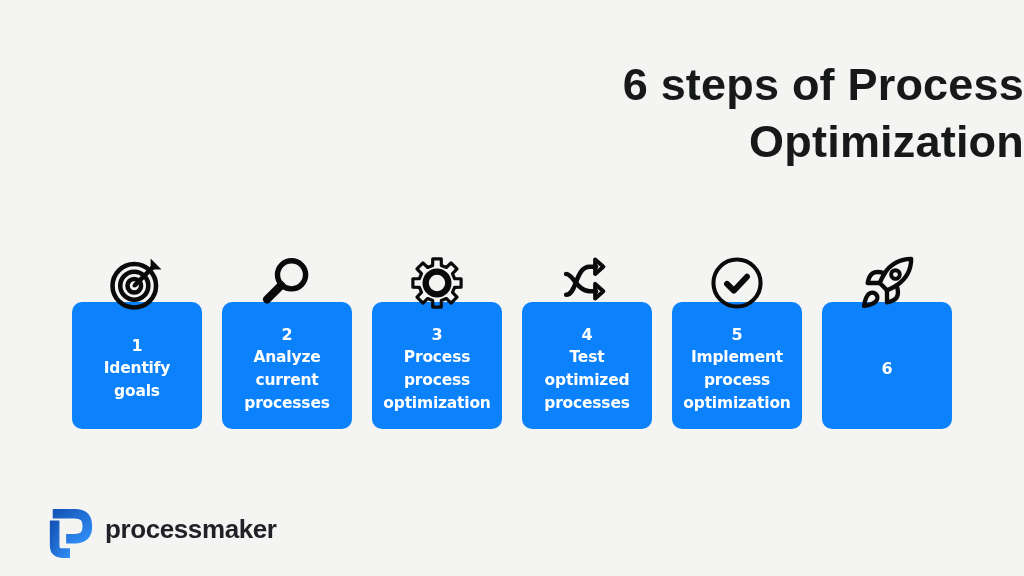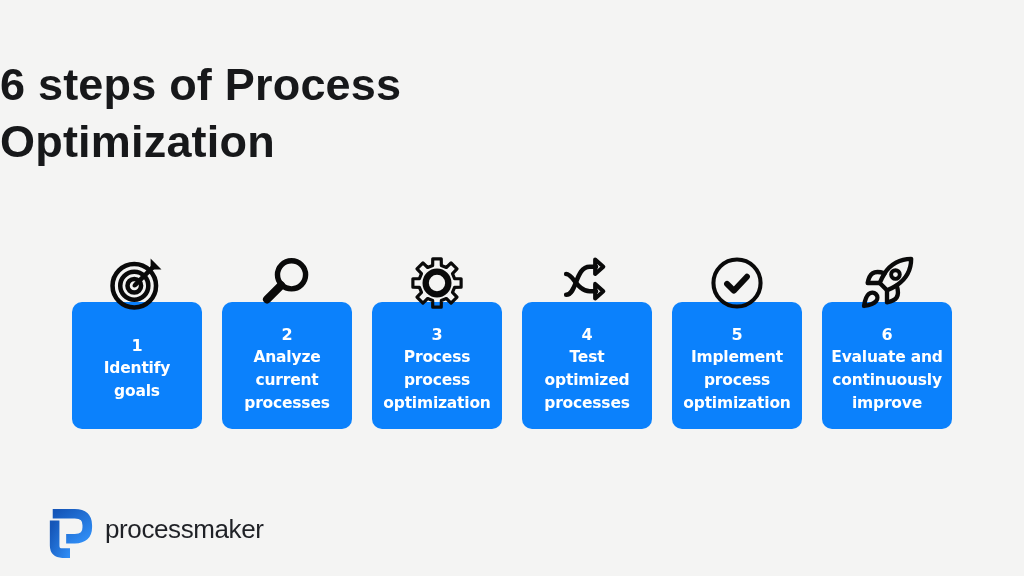--- a/index.html
+++ b/index.html
@@ -7,21 +7,21 @@
   body {
     background: #f4f4f3;
     font-family: "Liberation Sans", sans-serif;
     overflow: hidden;
     position: relative;
   }
   .page { width: 1024px; height: 576px; position: relative; }
 
   .title {
     padding-top: 56px;
-    text-align: left;
+    text-align: right;
     font-size: 45px;
     line-height: 57px;
     font-weight: 600;
     color: #17181a;
     letter-spacing: 0.2px;
   }
 
   .steps {
     margin-top: 84px;
     display: flex;
@@ -74,21 +74,21 @@
     left: 46px;
     bottom: 16px;
     display: flex;
     align-items: center;
     gap: 11px;
   }
   .footer .mark { width: 48px; height: 58px; }
   .footer .mark svg { width: 100%; height: 100%; display: block; }
   .brand-text {
     font-size: 26px;
-    font-weight: 400;
+    font-weight: 700;
     color: #1f2126;
     letter-spacing: -0.4px;
     padding-bottom: 4px;
   }
 
   .ic { stroke: #0a0a0a; fill: none; stroke-linecap: round; stroke-linejoin: round; }
 </style>
 </head>
 <body>
 
@@ -183,23 +183,20 @@
         <svg viewBox="0 0 24 24">
           <path class="ic" stroke-width="1.8" d="M4.5 16.5c-1.5 1.26-2 5-2 5s3.74-.5 5-2c.71-.84.7-2.13-.09-2.91a2.18 2.18 0 0 0-2.91-.09z"></path>
           <path class="ic" stroke-width="1.8" d="m12 15-3-3a22 22 0 0 1 2-3.95A12.88 12.88 0 0 1 22 2c0 2.72-.78 7.5-6 11a22.35 22.35 0 0 1-3.95 2z"></path>
           <path class="ic" stroke-width="1.8" d="M9 12H4s.55-3.03 2-4c1.62-1.08 5 0 5 0"></path>
           <path class="ic" stroke-width="1.8" d="M12 15v5s3.03-.55 4-2c1.08-1.62 0-5 0-5"></path>
           <circle class="ic" cx="15.5" cy="8.5" r="1.8" stroke-width="1.6"></circle>
         </svg>
       </div>
       <div class="card" style="background-color: rgb(11, 129, 252);">
         <div class="num">6</div>
-        <div class="label">Evaluate and
-continuously
-improve</div>
       </div>
     </div>
 
   </div>
 
   <div class="footer">
     <div class="mark">
       <svg viewBox="0 0 50 60">
         <defs>
           <linearGradient id="pmg" x1="0" y1="0" x2="1" y2="1">

